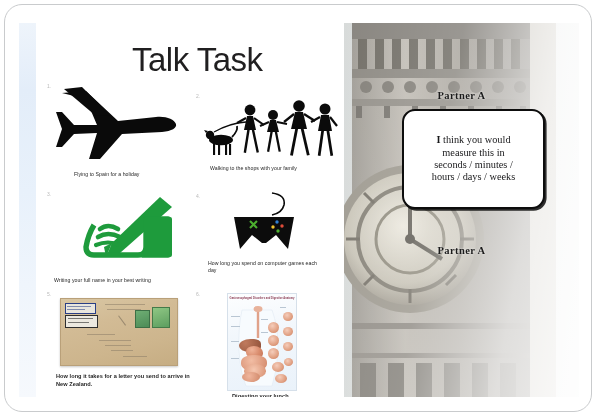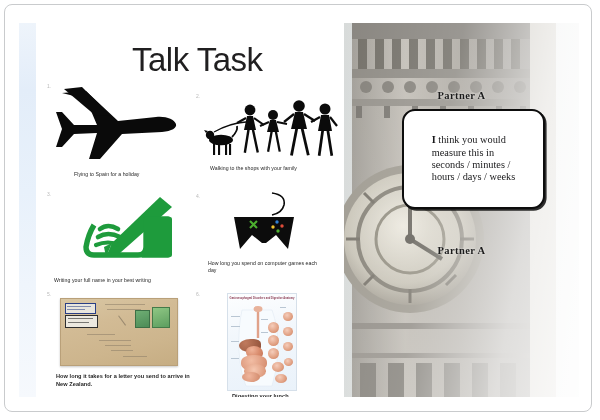--- a/index.html
+++ b/index.html
@@ -16,21 +16,21 @@
 
   
   #slide-frame {
     position: absolute;
     left: 4px;
     top: 4px;
     width: 588px;
     height: 408px;
     box-sizing: border-box;
     border: 1.5px solid #c9cbcd;
-    border-radius: 8px;
+    border-radius: 18px;
     background: #ffffff;
     overflow: hidden;
   }
 
   
   #slide-canvas {
     position: absolute;
     left: 14px;
     top: 18px;
     width: 560px;
@@ -146,20 +146,21 @@
     box-shadow: 1.6px 1.8px 0 0 rgba(10,10,10,0.85);
     display: flex;
     align-items: center;
     justify-content: center;
   }
   .bubble-text {
     font-family: "Liberation Serif", serif;
     font-size: 10.3px;
     line-height: 12.4px;
     color: #18181a;
+    text-align: center;
     padding: 0 6px;
     white-space: pre-line;
   }
   .bubble-text b { font-weight: bold; }
 
   
   .env-body {
     position: absolute;
     background: linear-gradient(165deg,#d9c7a4 0%, #d2bb95 35%, #cdb58d 70%, #c6ad83 100%);
     border: 0.5px solid #b9a079;

